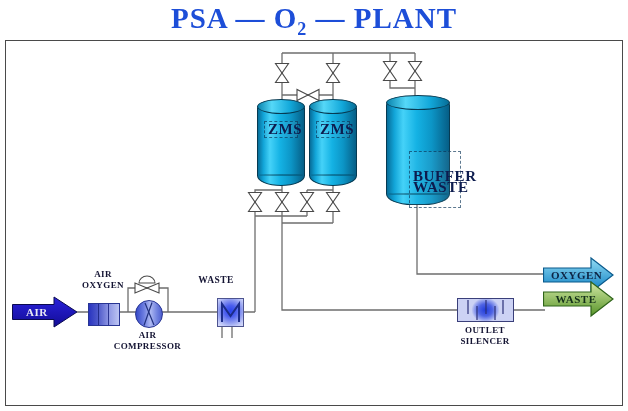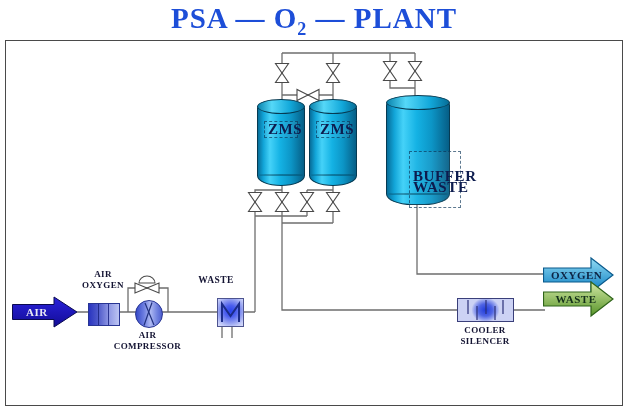--- a/index.html
+++ b/index.html
@@ -182,21 +182,21 @@
     <g stroke="#2a2f77" stroke-width="1.2">
       <line x1="10" y1="1" x2="10" y2="15"></line>
         <line x1="19" y1="7" x2="19" y2="21"></line>
       <line x1="28" y1="1" x2="28" y2="15"></line>
         <line x1="37" y1="7" x2="37" y2="21"></line>
       <line x1="45" y1="1" x2="45" y2="15"></line>
     </g>
   </svg>
 </div>
 <div class="abs lbl" style="left:450px;top:325px;width:70px;">
-  <div>COOLER</div>
+  <div>OUTLET</div>
   <div>SILENCER</div>
 </div>
 
 <div class="abs" style="left:543px;top:256px;width:72px;height:38px;">
   <svg width="72" height="38" viewBox="0 0 72 38">
     <defs>
         <linearGradient id="gOxy" x1="0" y1="0" x2="0" y2="1">
       <stop offset="0" stop-color="#93dcf4"></stop>
           <stop offset="1" stop-color="#0b7ec2"></stop>
         </linearGradient>

